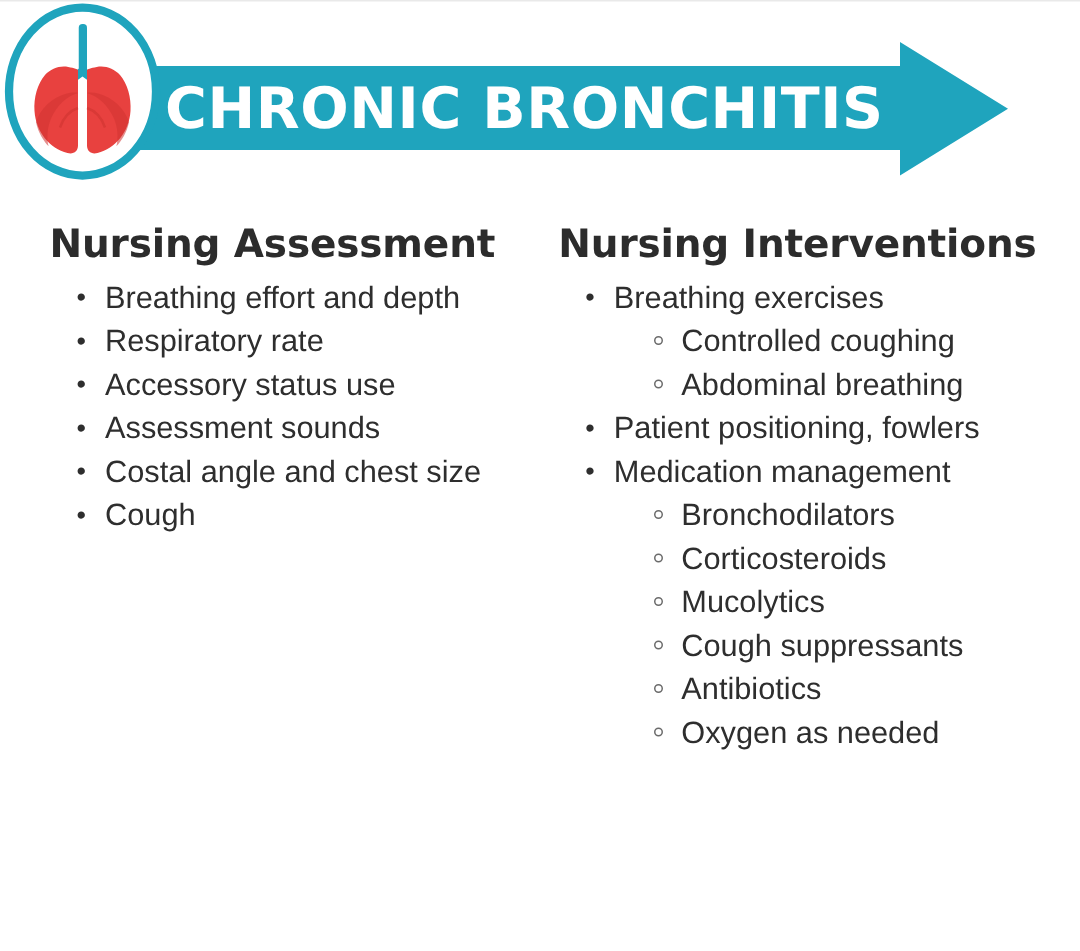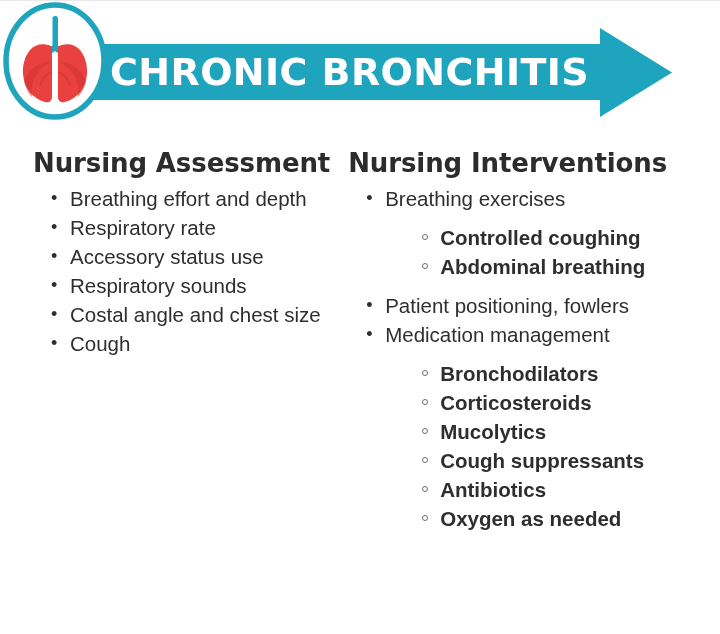--- a/index.html
+++ b/index.html
@@ -49,20 +49,21 @@
   }
 
   
   .columns {
     position: absolute;
     left: 0;
     top: 148px;
     width: 680px;
     height: 486px;
     display: flex;
+    gap: 24px;
   }
   .col {
     box-sizing: border-box;
   }
   .col-left {
     width: 352px;
     padding-left: 33px;
     padding-right: 6px;
   }
   .col-right {
@@ -102,23 +103,22 @@
     position: absolute;
     left: 2px;
     top: 0;
     font-size: 18px;
     line-height: 29px;
     color: #2e2e2e;
   }
 
   ul.level2 {
     list-style: none;
-    margin: 10px;
+    margin: 0;
     padding: 0 0 0 25px;
-    font-weight: bold;
   }
   ul.level2 > li.subitem {
     position: relative;
     padding-left: 20px;
     font-size: 20.5px;
     line-height: 29px;
     color: #2e2e2e;
   }
   ul.level2 > li.subitem > .txt {
     display: block;
@@ -189,21 +189,21 @@
       <li class="item">
           <span class="txt">Breathing effort and depth</span>
         </li>
       <li class="item">
           <span class="txt">Respiratory rate</span>
         </li>
       <li class="item">
           <span class="txt">Accessory status use</span>
         </li>
       <li class="item">
-          <span class="txt">Respiratory sounds</span>
+          <span class="txt">Assessment sounds</span>
         </li>
       <li class="item">
           <span class="txt">Costal angle and chest size</span>
         </li>
       <li class="item">
           <span class="txt">Cough</span>
         </li>
     </ul>
   </div>
 

